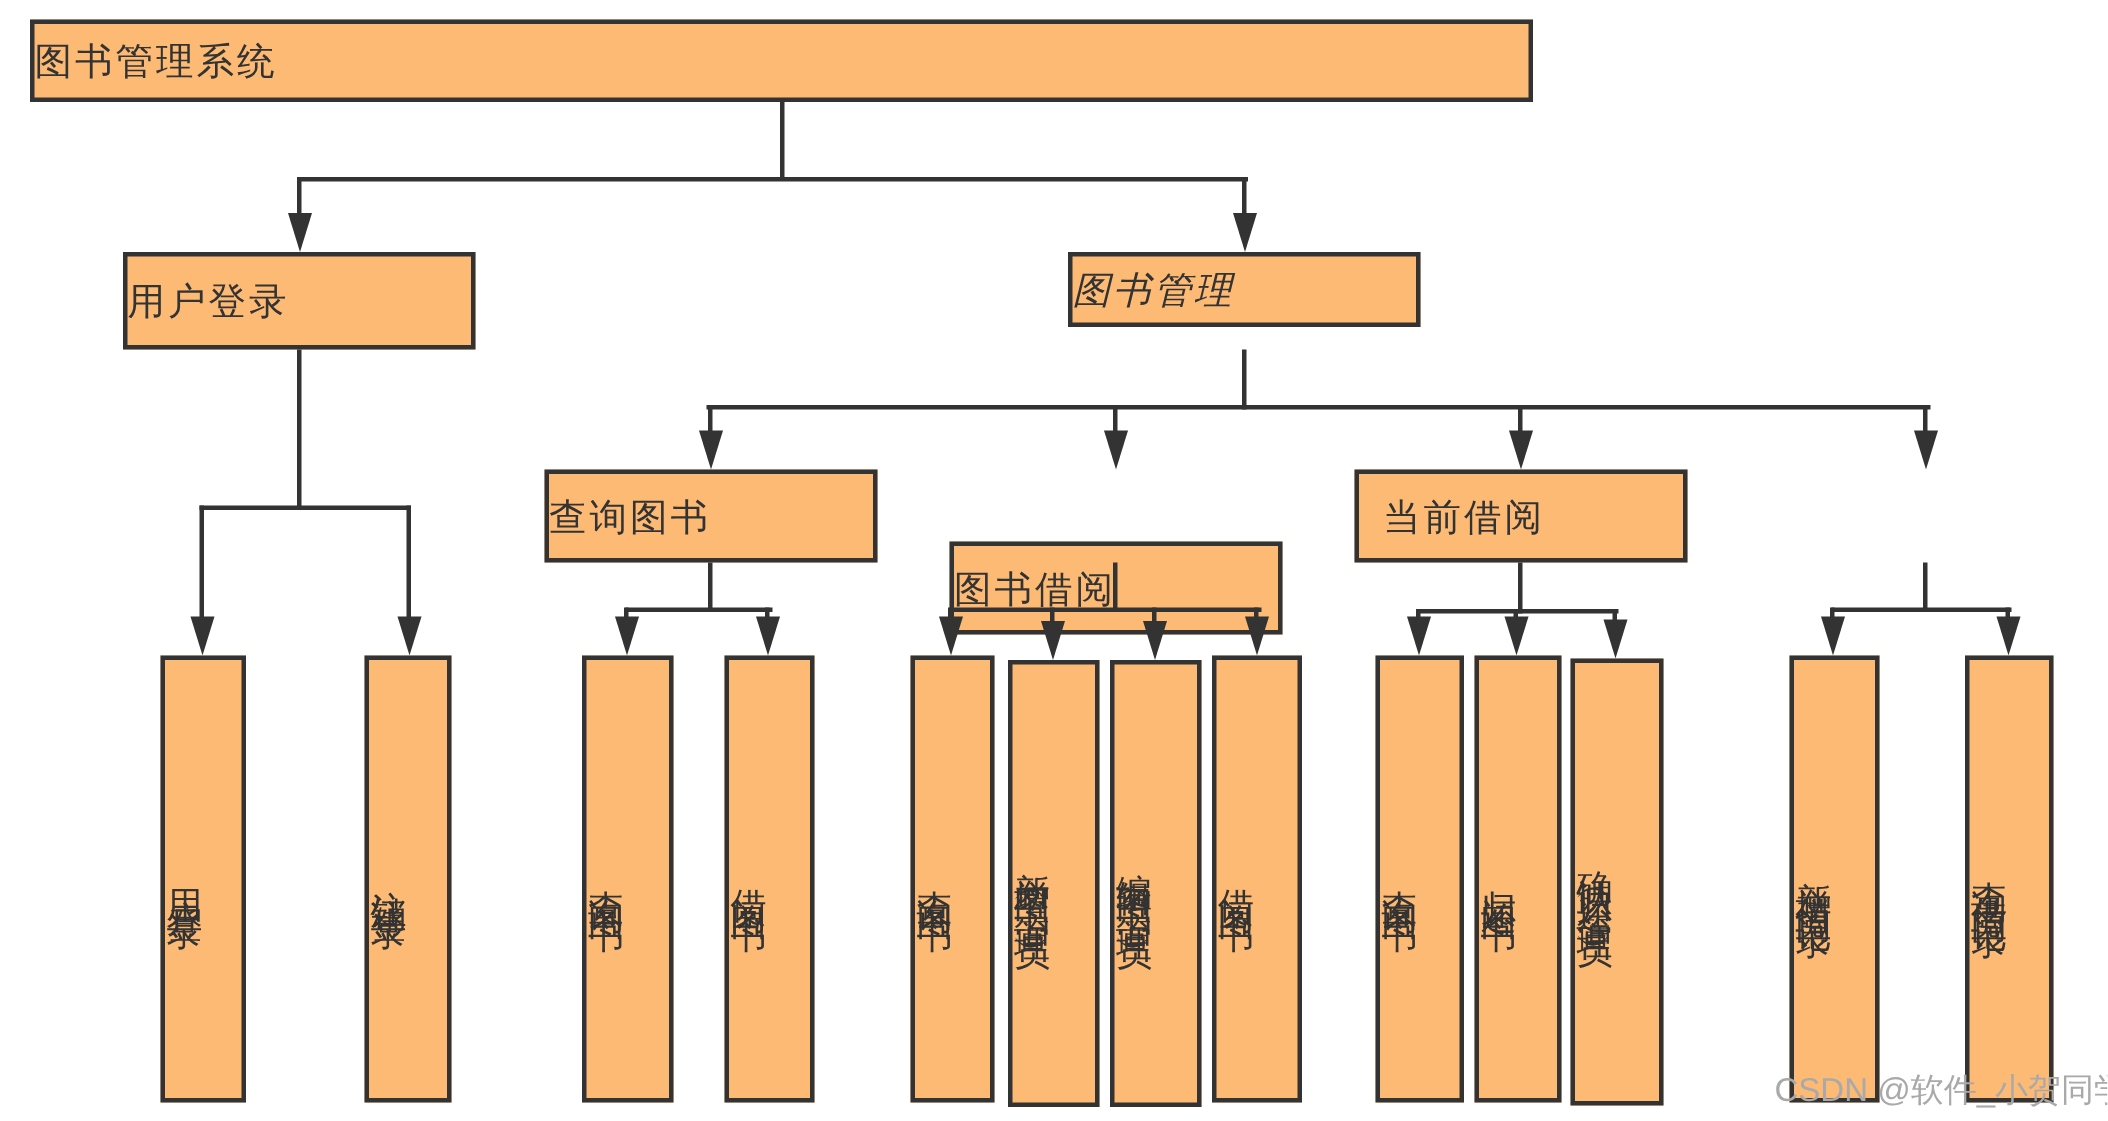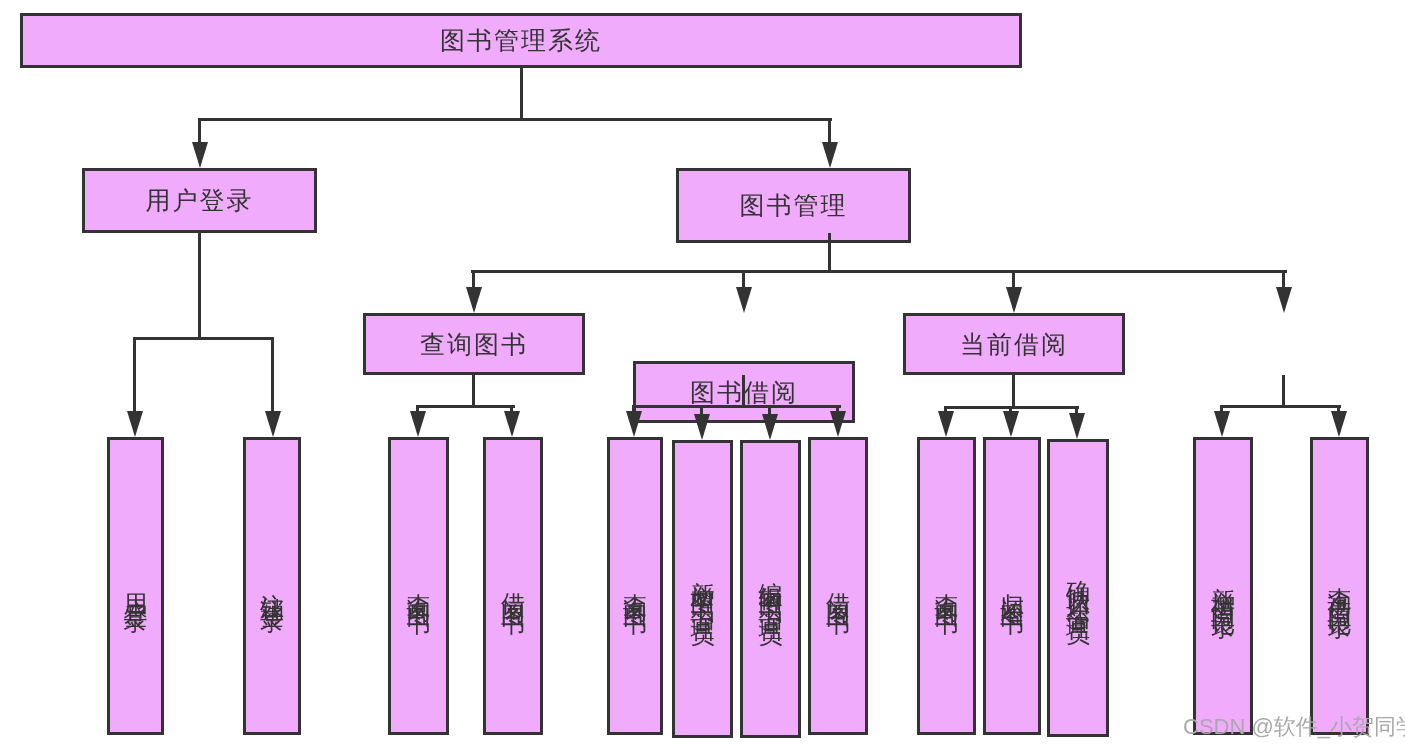--- a/index.html
+++ b/index.html
@@ -7,24 +7,23 @@
     position:relative;
     width:1405px;height:747px;
     background:#fff;
     font-family:"Liberation Sans","DejaVu Sans",sans-serif;
     overflow:hidden;
   }
   .box{
     position:absolute;
     box-sizing:border-box;
     border:3px solid #333;
-    background:#f0abfc;
+    background:#fdba74;
     display:flex;
     align-items:center;
-    justify-content:center;
     color:#333;
   }
   .hlabel{font-size:25px;letter-spacing:2px;white-space:nowrap;}
   .vbox span{
     writing-mode:vertical-rl;
     text-orientation:mixed;
     font-size:24px;
     letter-spacing:6px;
     line-height:1;
     white-space:nowrap;
@@ -50,33 +49,33 @@
 <div id="canvas">
 
   <div class="box" style="left:20px;top:13px;width:1002px;height:55px;">
     <span class="hlabel">图书管理系统</span>
   </div>
 
   <div class="box" style="left:82px;top:168px;width:235px;height:65px;">
     <span class="hlabel">用户登录</span>
   </div>
 
-  <div class="box" style="left:676px;top:168px;width:235px;height:75px;">
+  <div class="box" style="left:712px;top:168px;width:235px;height:50px;font-style:italic;">
     <span class="hlabel">图书管理</span>
   </div>
 
   <div class="box" style="left:363px;top:313px;width:222px;height:62px;">
     <span class="hlabel">查询图书</span>
   </div>
 
   <div class="box" style="left:633px;top:313px;width:222px;height:62px;margin-top:48px;">
     <span class="hlabel">图书借阅</span>
   </div>
 
-  <div class="box" style="left:903px;top:313px;width:222px;height:62px;">
+  <div class="box" style="left:903px;top:313px;width:222px;height:62px;padding-left:16px;">
     <span class="hlabel">当前借阅</span>
   </div>
 
 
   <div class="box vbox" style="left:107px;top:437px;width:57px;height:298px;">
     <span>用户登录</span>
   </div>
   <div class="box vbox" style="left:243px;top:437px;width:58px;height:298px;">
     <span>注销登录</span>
   </div>

